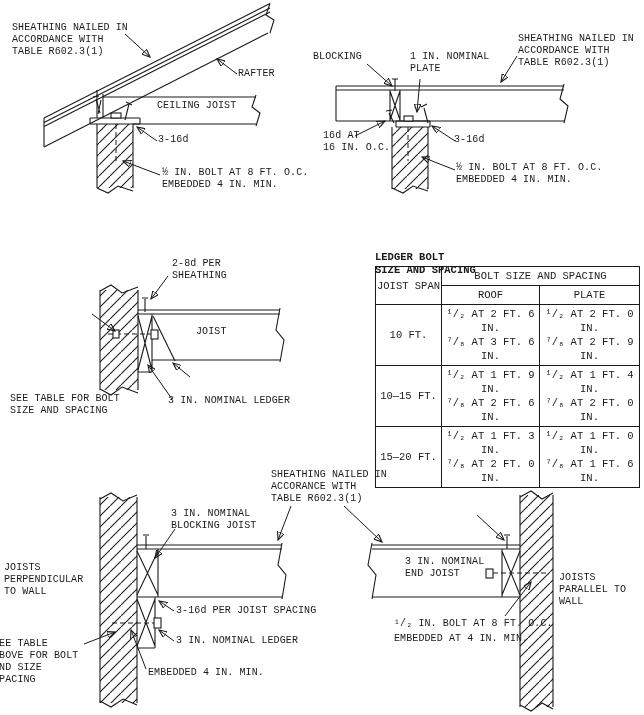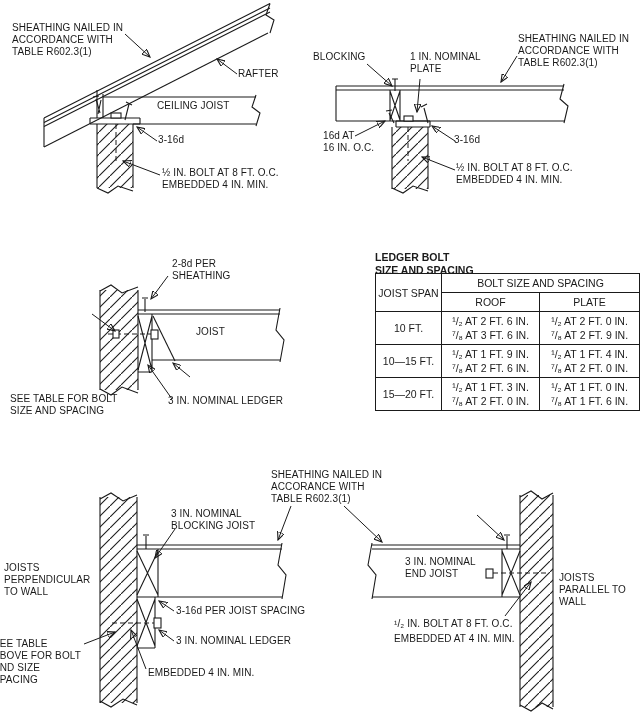--- a/index.html
+++ b/index.html
@@ -1,31 +1,31 @@
 <!DOCTYPE html>
 <html><head>
 <meta charset="utf-8">
 <style>
   html,body{margin:0;padding:0;background:#ffffff;}
   .canvas{
     position:relative;width:644px;height:715px;background:#ffffff;overflow:hidden;
-    font-family:Liberation Sans, sans-serif;color:#1a1a1a;
+    font-family:Liberation Mono, monospace;color:#1a1a1a;
   }
   .canvas svg{position:absolute;left:0;top:0;}
   .lbl{
     position:absolute;font-size:10px;line-height:12px;white-space:pre-line;
     color:#1a1a1a;letter-spacing:0.1px;
   }
   .lh15{line-height:15px;margin-left:12px;}
   .tbl-title{
     position:absolute;left:375px;top:251px;width:264px;
     font-size:10.5px;line-height:13px;font-weight:bold;white-space:pre-line;
   }
   table.spec{
-    position:absolute;left:375px;top:273px;border-collapse:collapse;
+    position:absolute;left:375px;top:266px;border-collapse:collapse;
     table-layout:fixed;font-size:10.5px;border-radius:13px;
   }
   table.spec td{
     border:1.5px solid #1a1a1a;text-align:center;vertical-align:middle;
     padding:2px 1px;white-space:pre-line;line-height:14px;
   }
   td.hdr{line-height:12px;padding:2px 0;}
   
   .lw path,.lw rect{stroke:#1a1a1a;stroke-width:1.1;fill:none;}
   .lw .dash{stroke-dasharray:5 3;stroke-width:1;}

